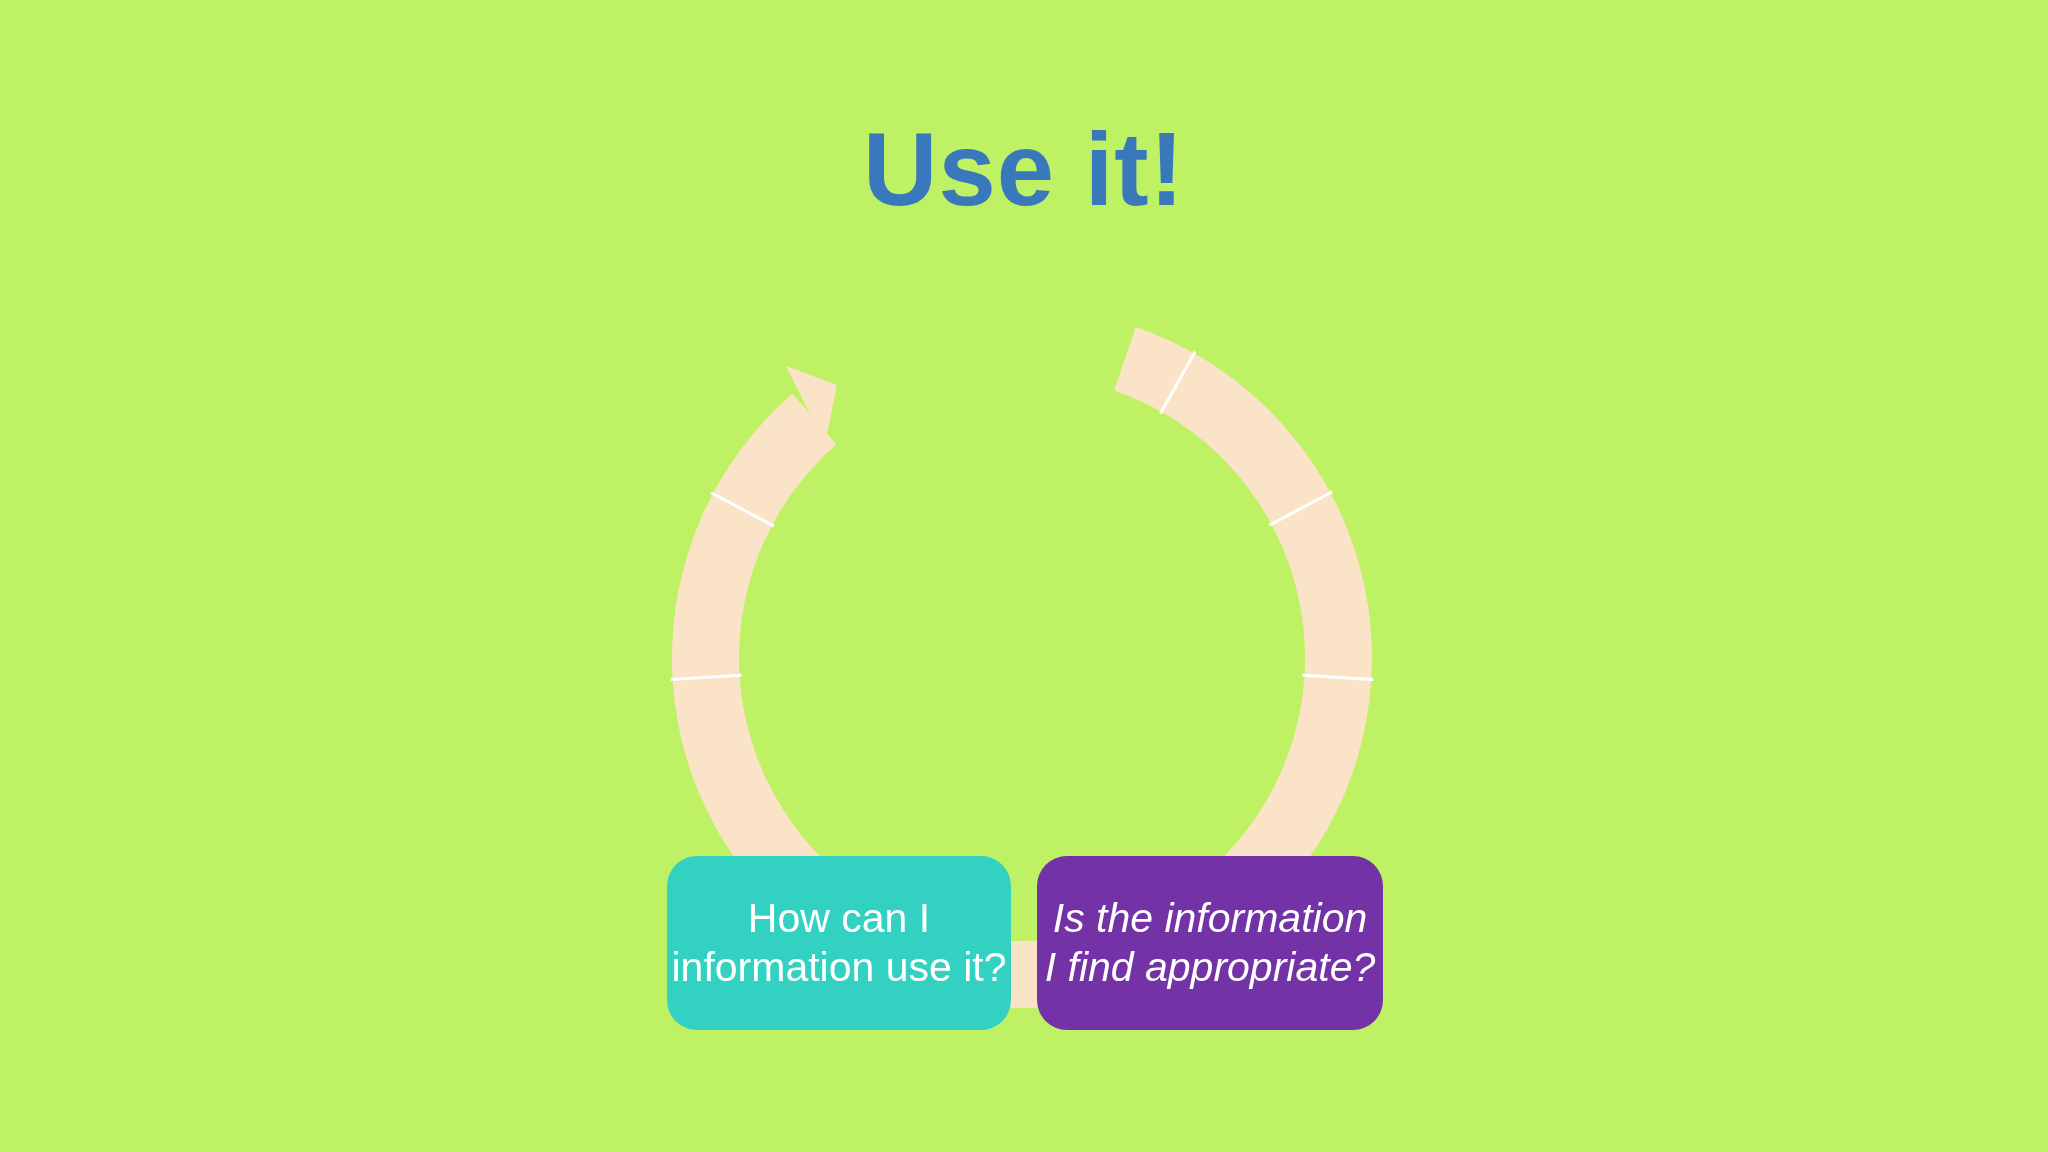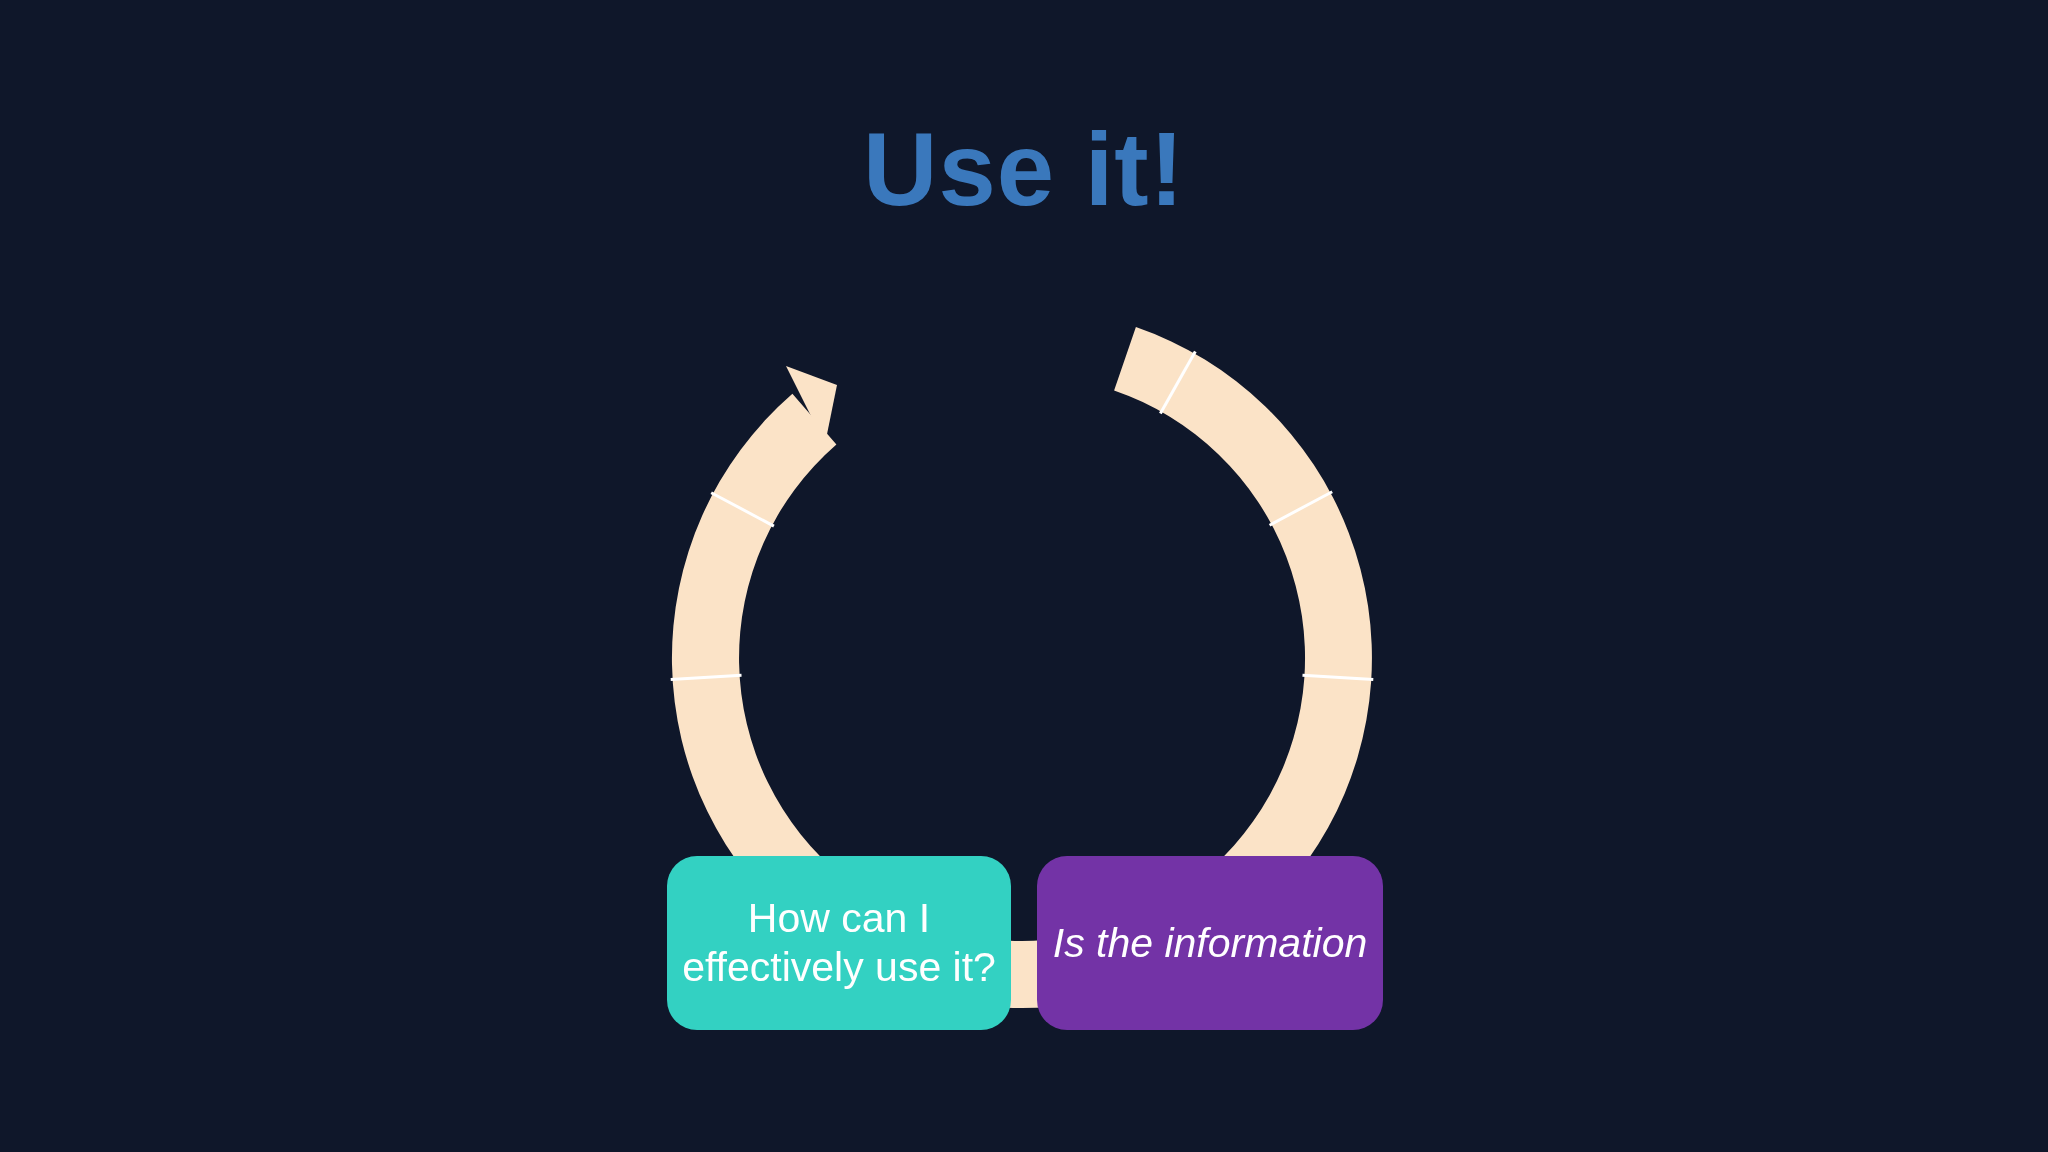--- a/index.html
+++ b/index.html
@@ -51,21 +51,21 @@
     font-weight: 400;
     z-index: 2;
   }
   .cycle-node .node-line { display: block; }
   .node-use      { left: 667px;  width: 344px; }
   .node-evaluate { left: 1037px; width: 346px; font-style: italic; }
 </style>
 </head>
 <body>
 
-<div class="stage" style="background: #0f172a;">
+<div class="stage" style="background: #bef264;">
 
   <h1 class="slide-title" style="color: rgb(58, 120, 188);">Use it!</h1>
 
   <svg class="diagram-svg" viewBox="0 0 2048 1152" xmlns="http://www.w3.org/2000/svg">
 
     <path d="M 1135.9 327.1
              A 350 350 0 1 1 792.4 393.8
              L 836.4 444.4
              A 283 283 0 1 0 1114.1 390.4
              Z" fill="#FBE3C7"></path>
@@ -76,20 +76,21 @@
       <line x1="1160.4" y1="413.4" x2="1195.3" y2="351.6"></line>
       <line x1="1269.6" y1="525.2" x2="1332.2" y2="491.7"></line>
       <line x1="1302.5" y1="675.2" x2="1373.3" y2="679.5"></line>
       <line x1="741.5" y1="675.2" x2="670.7" y2="679.5"></line>
       <line x1="773.9" y1="526.1" x2="711.2" y2="492.7"></line>
     </g>
   </svg>
 
   <div class="cycle-node node-use" style="background-color: rgb(51, 209, 194);">
     <span class="node-line" style="color: rgb(255, 255, 255);">How can I</span>
-    <span class="node-line" style="color: rgb(255, 255, 255);">effectively use it?</span>
+    <span class="node-line" style="color: rgb(255, 255, 255);">information use it?</span>
   </div>
 
   <div class="cycle-node node-evaluate" style="background-color: rgb(115, 51, 166);">
     <span class="node-line" style="color: rgb(255, 255, 255);">Is the information</span>
+    <span class="node-line" style="color: rgb(255, 255, 255);">I find appropriate?</span>
   </div>
 
 </div>
 
 </body></html>

